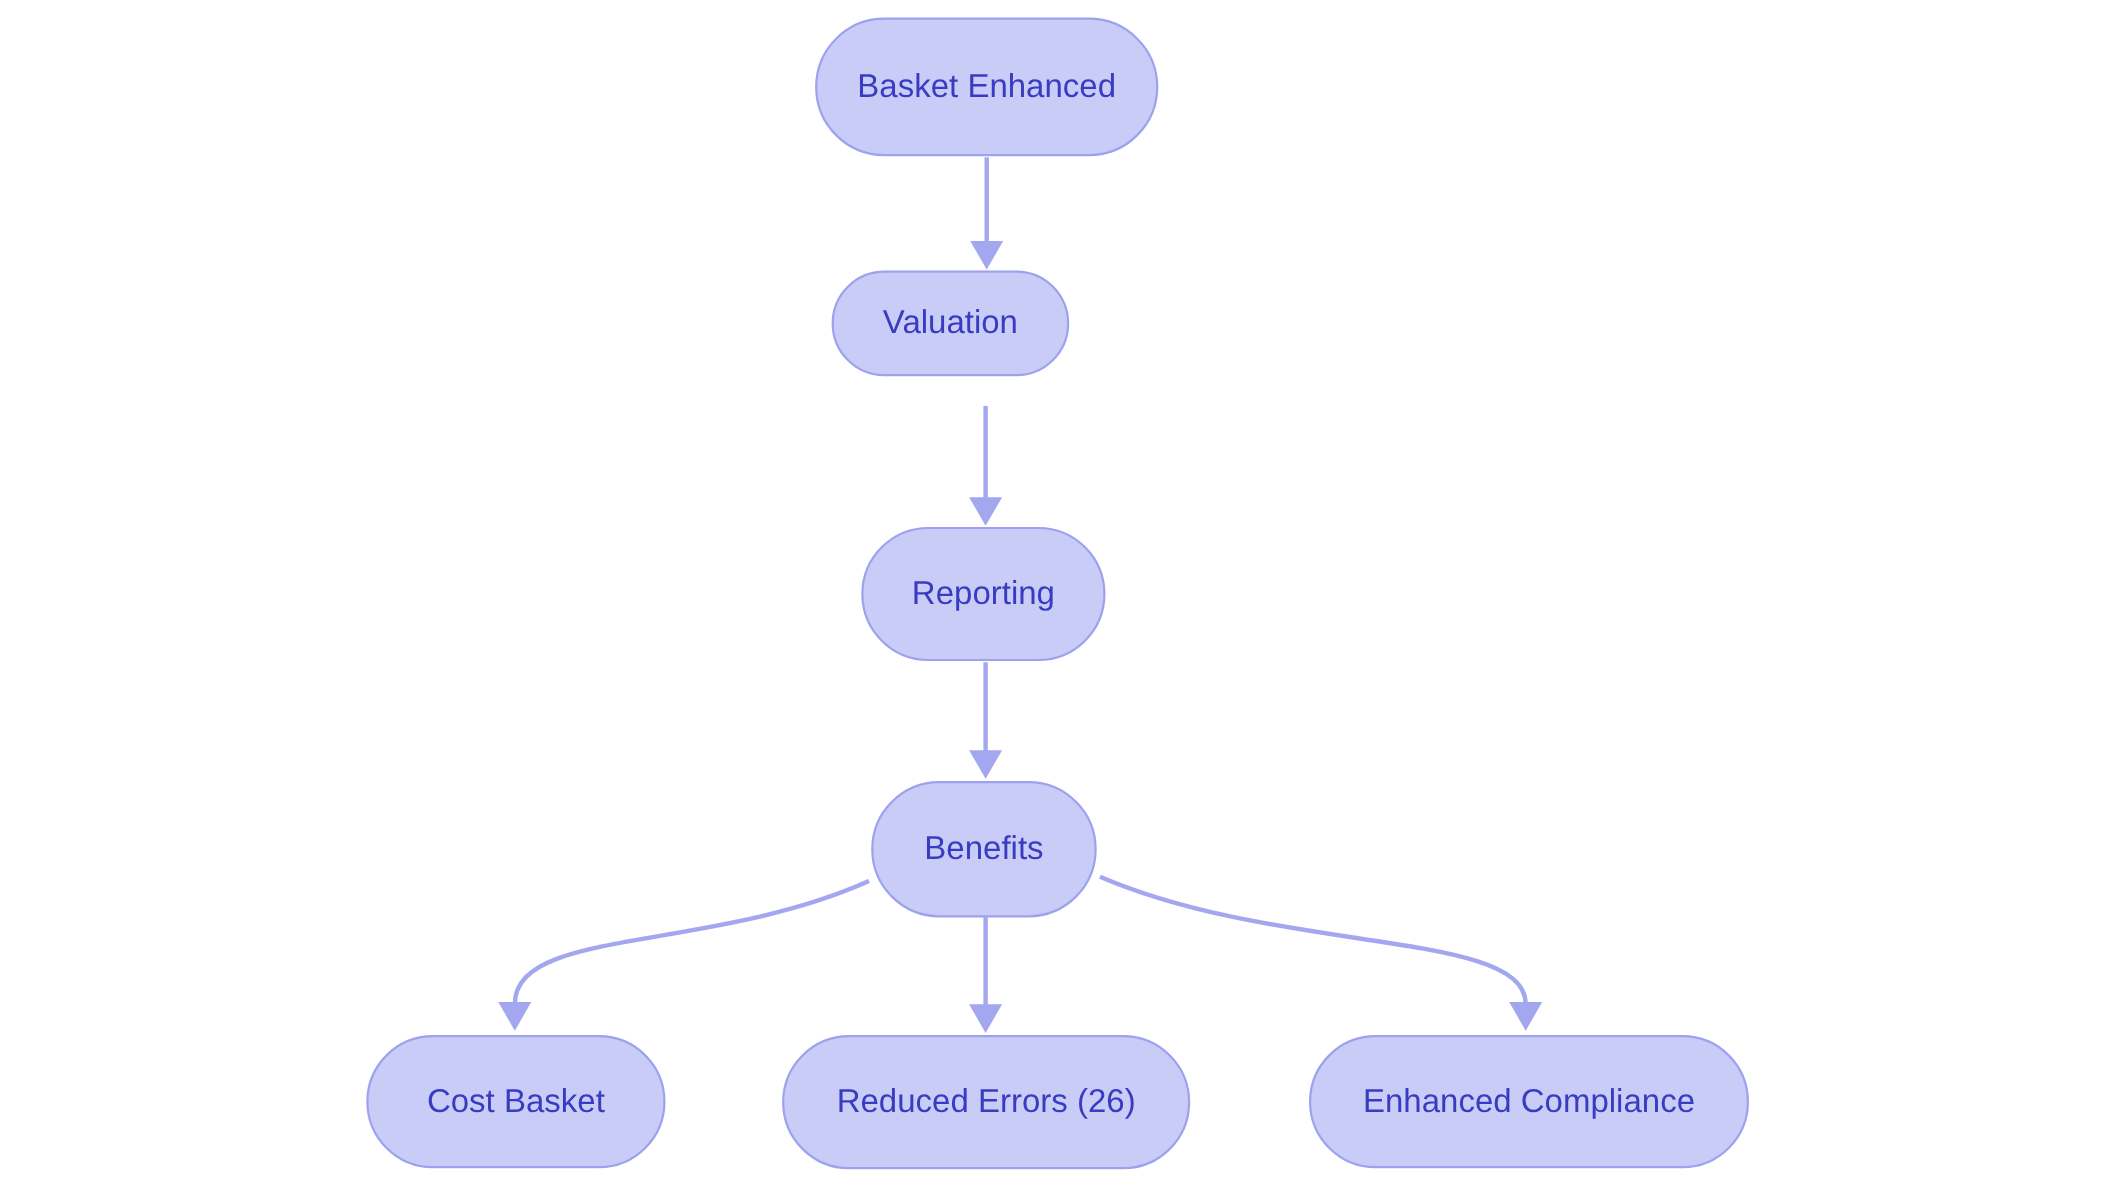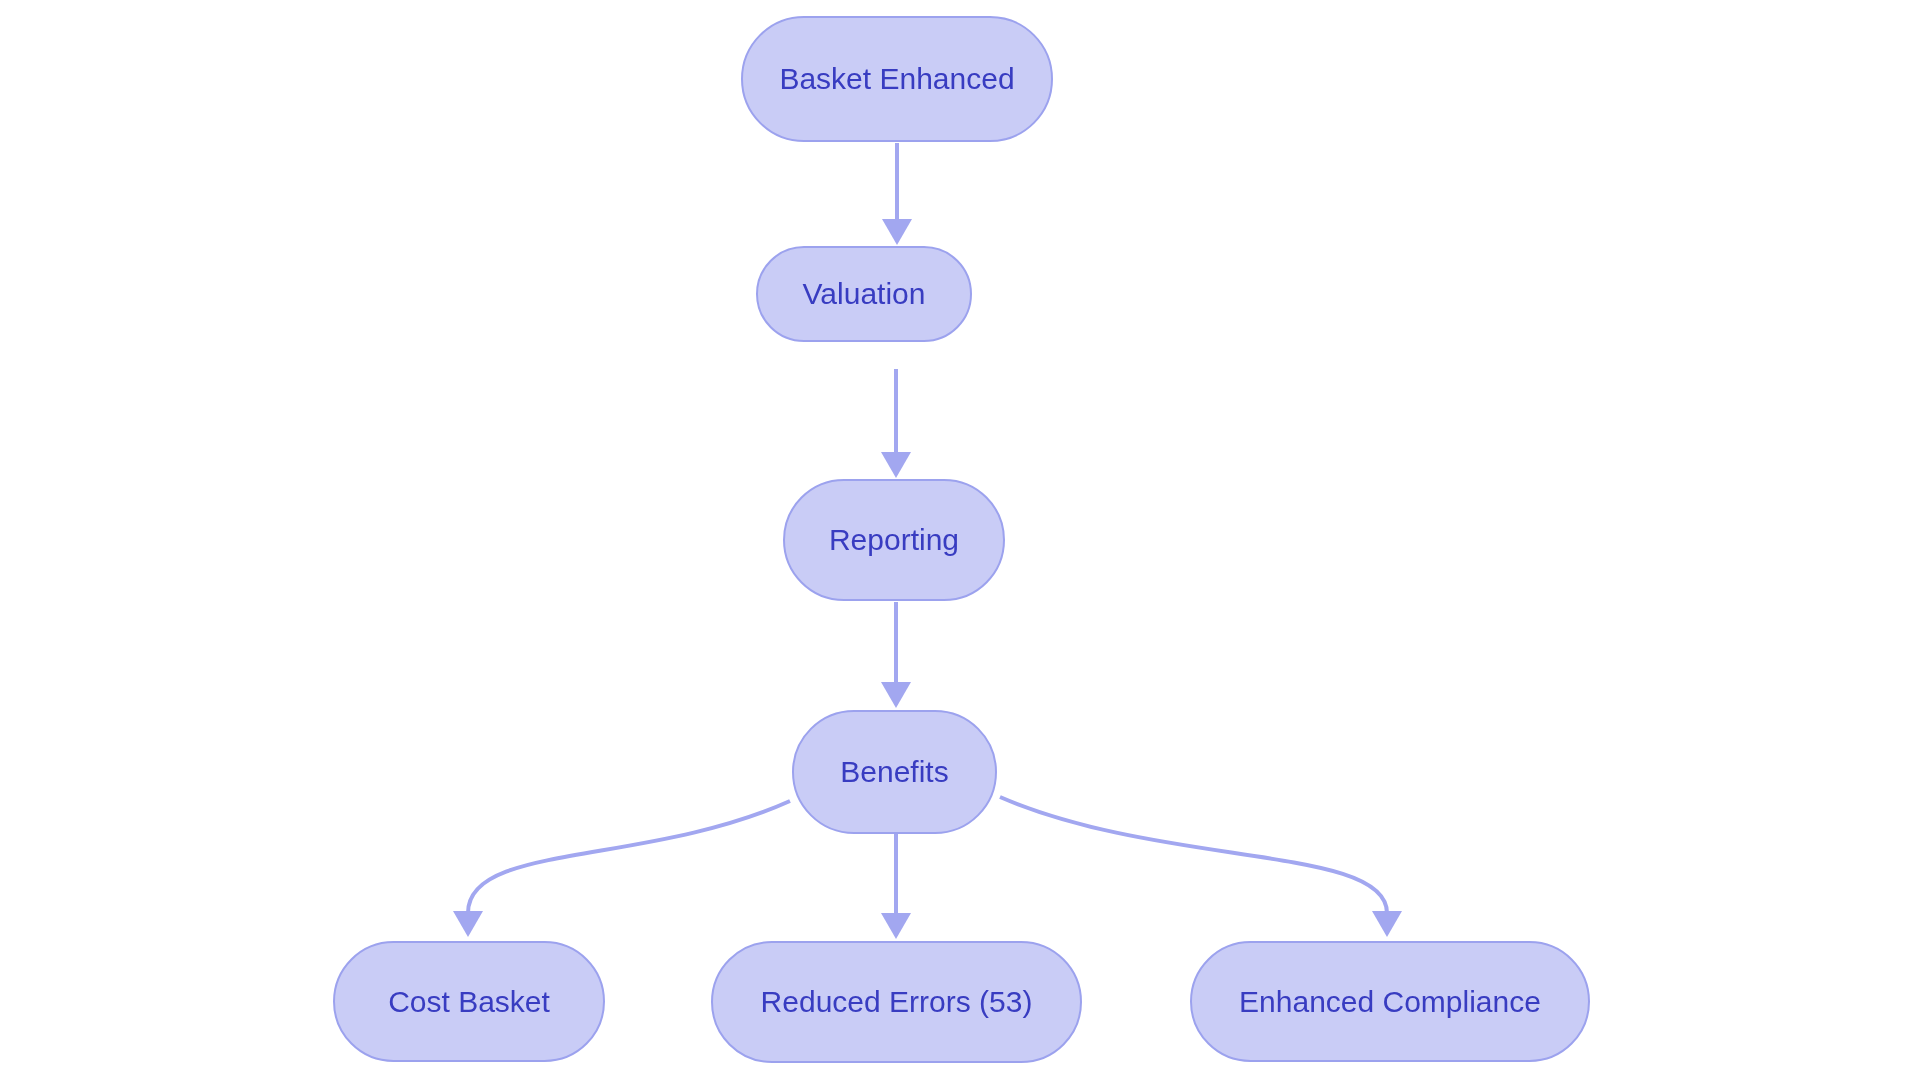--- a/index.html
+++ b/index.html
@@ -102,20 +102,20 @@
 
   <div class="node node-benefits">
     <span>Benefits</span>
   </div>
 
   <div class="node node-cost">
     <span>Cost Basket</span>
   </div>
 
   <div class="node node-reduced">
-    <span>Reduced Errors (53)</span>
+    <span>Reduced Errors (26)</span>
   </div>
 
   <div class="node node-enhanced">
     <span>Enhanced Compliance</span>
   </div>
 
 </div>
 
 </body></html>

